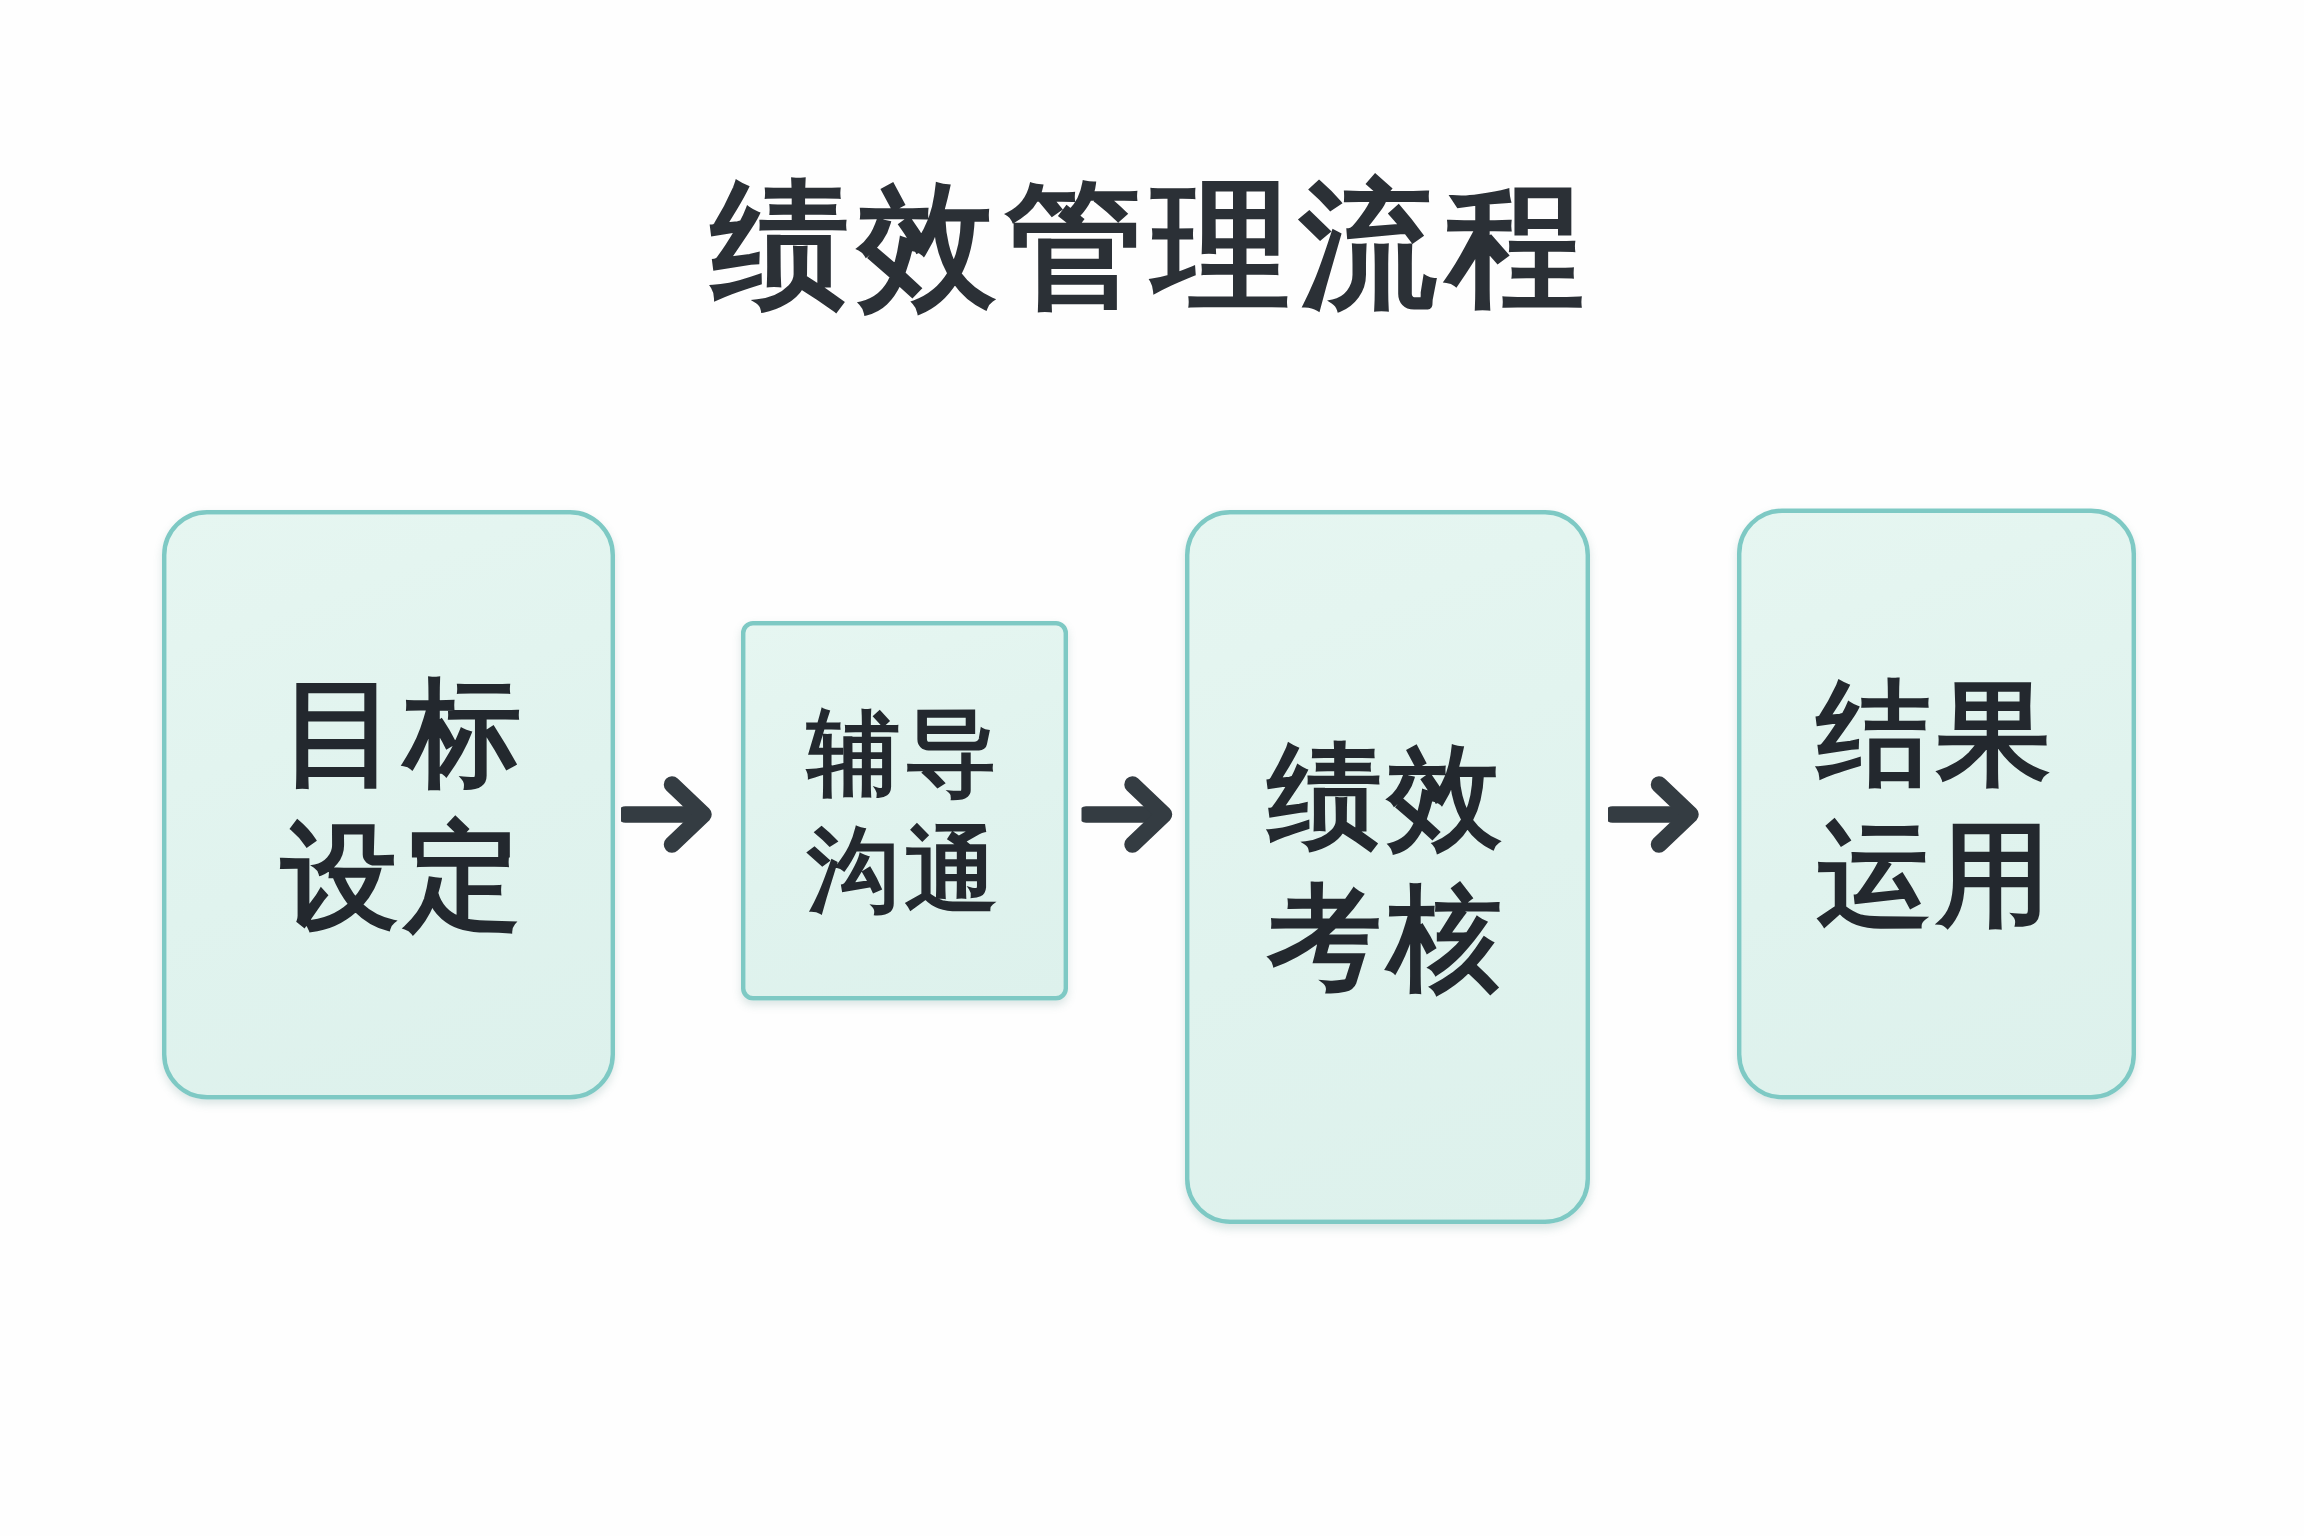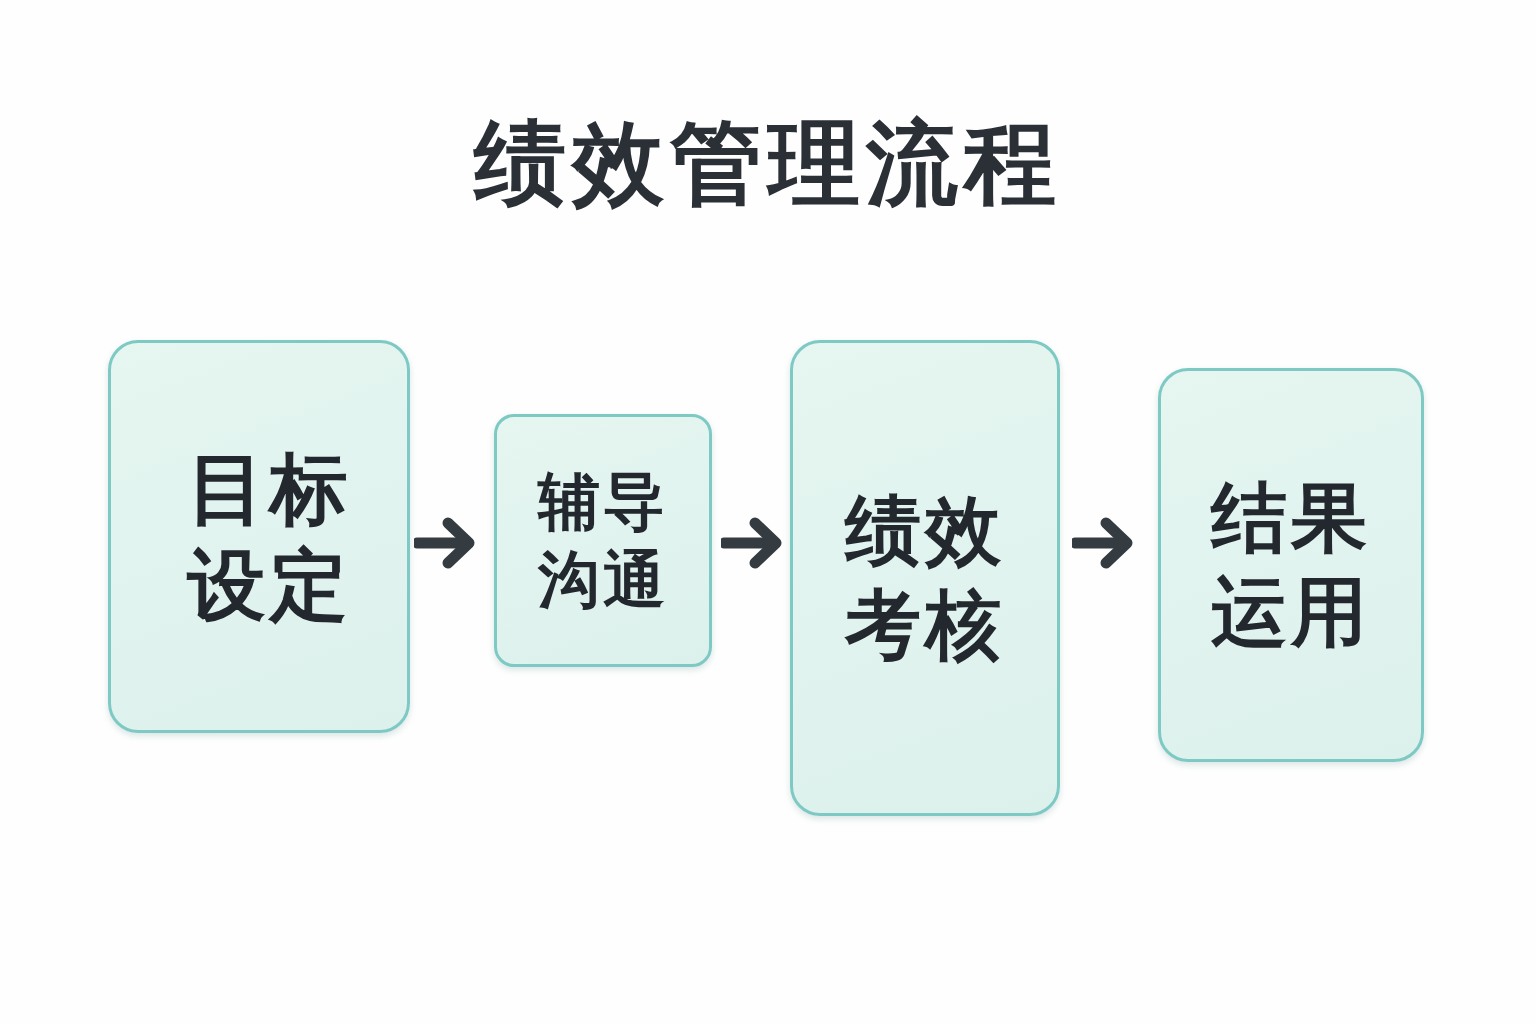--- a/index.html
+++ b/index.html
@@ -54,23 +54,23 @@
     color: #23282e;
     font-weight: 700;
     text-align: center;
     letter-spacing: 4px;
     white-space: pre-line;
     -webkit-font-smoothing: antialiased;
   }
 
   
   #stage-box-1 { left: 108px;  top: 340px; width: 302px; height: 393px; padding-left: 21px; }
-  #stage-box-2 { left: 494px;  top: 414px; width: 218px; height: 253px; border-radius: 20px; }
+  #stage-box-2 { left: 494px;  top: 414px; width: 218px; height: 253px; border-radius: 8px; }
   #stage-box-3 { left: 790px;  top: 340px; width: 270px; height: 476px; }
-  #stage-box-4 { left: 1158px; top: 339px; width: 266px; height: 394px; margin-top: 29px; }
+  #stage-box-4 { left: 1158px; top: 339px; width: 266px; height: 394px; }
 
   #stage-box-1 .stage-label { font-size: 78px; line-height: 96px; }
   #stage-box-2 .stage-label { font-size: 62px; line-height: 78px; letter-spacing: 3px; }
   #stage-box-3 .stage-label { font-size: 76px; line-height: 94px; }
   #stage-box-4 .stage-label { font-size: 76px; line-height: 94px; }
 
   
   .flow-arrow {
     position: absolute;
     top: 510px;

